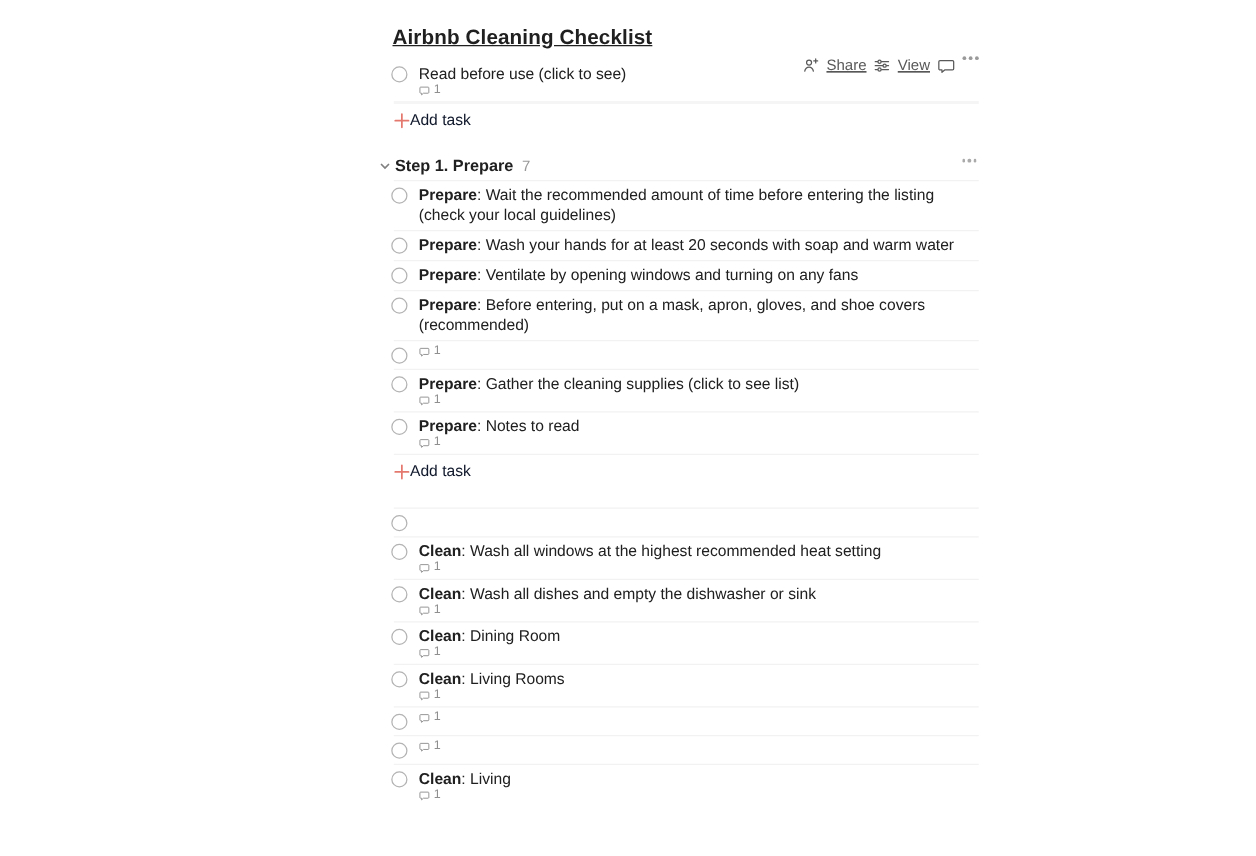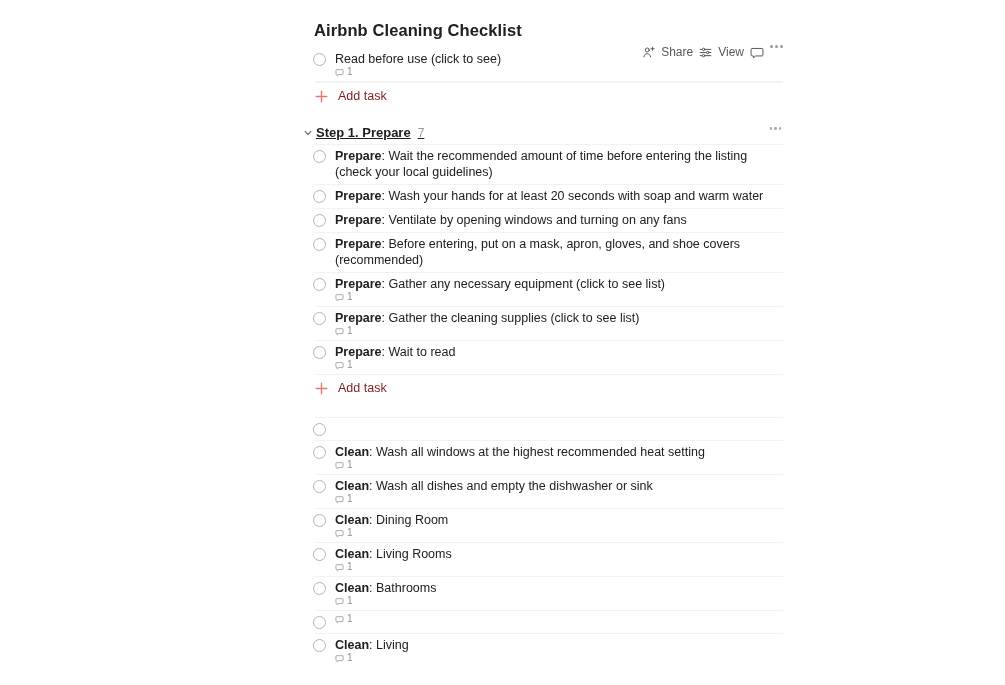--- a/index.html
+++ b/index.html
@@ -2,48 +2,48 @@
 <html><head>
 <meta charset="utf-8">
 <style>
   * { box-sizing: border-box; margin: 0; padding: 0; }
   html, body { width: 1005px; height: 685px; overflow: hidden; background: #fff;
     font-family: "Liberation Sans", sans-serif; color: #202020; }
   .wrapper { margin-left: 303px; width: 480px; padding-top: 20px; }
 
   
   .page-header { display: flex; justify-content: space-between; align-items: center;
-    height: 20px; padding-left: 11px; }
+    height: 20px; padding-left: 11px; text-decoration: underline; }
   .page-title { font-size: 16.5px; font-weight: 700; letter-spacing: .1px; }
   .actions { display: flex; align-items: flex-start; gap: 5px; margin-top: 44px; }
   .action-btn { display: flex; align-items: center; gap: 5px; color: #595959;
     font-size: 12px; cursor: pointer; }
   .icon-btn { display: flex; align-items: center; cursor: pointer; }
 
   
   .divider { height: 1px; background: #f2f2f2; margin-left: 12px; }
 
   
   .task-row { display: flex; align-items: flex-start; padding: 3px 0 4px 10px; cursor: pointer; }
   .checkbox { flex: none; width: 13px; height: 13px; border: 1px solid #b3b3b3;
     border-radius: 50%; background: #fff; margin-top: 2px; cursor: pointer; }
   .task-body { margin-left: 9px; flex: 1; min-width: 0; }
   .task-text { font-size: 12.5px; line-height: 16px; color: #202020; }
   .task-text b { font-weight: 700; }
   .task-meta { display: flex; align-items: center; gap: 3px; color: #8f8f8f;
     font-size: 10px; line-height: 10px; height: 10px; }
 
   
-  .add-task { display: flex; align-items: center; gap: 10px; padding: 5px 0 5px 12px;
-    height: 26px; color: #7f1d1d; font-size: 12.5px; cursor: pointer; }
+  .add-task { display: flex; align-items: center; gap: 0; padding: 5px 0 5px 12px;
+    height: 26px; color: #0f172a; font-size: 12.5px; cursor: pointer; }
 
   
   .section { margin-top: 16px; }
   .section-header { display: flex; align-items: center; position: relative;
-    padding-bottom: 4px; text-decoration: underline; }
+    padding-bottom: 4px; }
   .chevron { display: flex; align-items: center; width: 12px; cursor: pointer; }
   .section-title { font-size: 13px; font-weight: 700; margin-left: 1px; cursor: pointer; }
   .section-count { font-size: 12px; color: #999; margin-left: 7px; }
   .section-more { position: absolute; right: 2px; top: 2px; display: flex; gap: 2px;
     cursor: pointer; }
   .dot { width: 3px; height: 3px; border-radius: 50%; background: #9a9a9a; }
   .dot.sm { width: 2.5px; height: 2.5px; background: #aaa; }
 </style>
 </head>
 <body>
@@ -177,21 +177,20 @@
 
       </div>
     </div>
     <div class="divider"></div>
   </div>
 
   <div>
     <div class="task-row">
       <span class="checkbox"></span>
       <div class="task-body">
-        <div class="task-text"><b>Prepare</b><span>: </span><span>Gather any necessary equipment (click to see list)</span></div>
         <div class="task-meta">
           <span style="display:flex">
             <svg width="9" height="9" viewBox="0 0 24 24" fill="none" stroke="#8f8f8f" stroke-width="2" stroke-linejoin="round">
               <path d="M4 4.5h16c.8 0 1.5.7 1.5 1.5v10c0 .8-.7 1.5-1.5 1.5H10l-4 3.5v-3.5H4c-.8 0-1.5-.7-1.5-1.5V6c0-.8.7-1.5 1.5-1.5z"></path>
             </svg>
           </span>
           <span class="comment-count">1</span>
         </div>
       </div>
     </div>
@@ -213,21 +212,21 @@
         </div>
       </div>
     </div>
     <div class="divider"></div>
   </div>
 
   <div>
     <div class="task-row">
       <span class="checkbox"></span>
       <div class="task-body">
-        <div class="task-text"><b>Prepare</b><span>: </span><span>Wait to read</span></div>
+        <div class="task-text"><b>Prepare</b><span>: </span><span>Notes to read</span></div>
         <div class="task-meta">
           <span style="display:flex">
             <svg width="9" height="9" viewBox="0 0 24 24" fill="none" stroke="#8f8f8f" stroke-width="2" stroke-linejoin="round">
               <path d="M4 4.5h16c.8 0 1.5.7 1.5 1.5v10c0 .8-.7 1.5-1.5 1.5H10l-4 3.5v-3.5H4c-.8 0-1.5-.7-1.5-1.5V6c0-.8.7-1.5 1.5-1.5z"></path>
             </svg>
           </span>
           <span class="comment-count">1</span>
         </div>
       </div>
     </div>
@@ -323,21 +322,20 @@
         </div>
       </div>
     </div>
     <div class="divider"></div>
   </div>
 
   <div>
     <div class="task-row">
       <span class="checkbox"></span>
       <div class="task-body">
-        <div class="task-text"><b>Clean</b><span>: </span><span>Bathrooms</span></div>
         <div class="task-meta">
           <span style="display:flex">
             <svg width="9" height="9" viewBox="0 0 24 24" fill="none" stroke="#8f8f8f" stroke-width="2" stroke-linejoin="round">
               <path d="M4 4.5h16c.8 0 1.5.7 1.5 1.5v10c0 .8-.7 1.5-1.5 1.5H10l-4 3.5v-3.5H4c-.8 0-1.5-.7-1.5-1.5V6c0-.8.7-1.5 1.5-1.5z"></path>
             </svg>
           </span>
           <span class="comment-count">1</span>
         </div>
       </div>
     </div>

